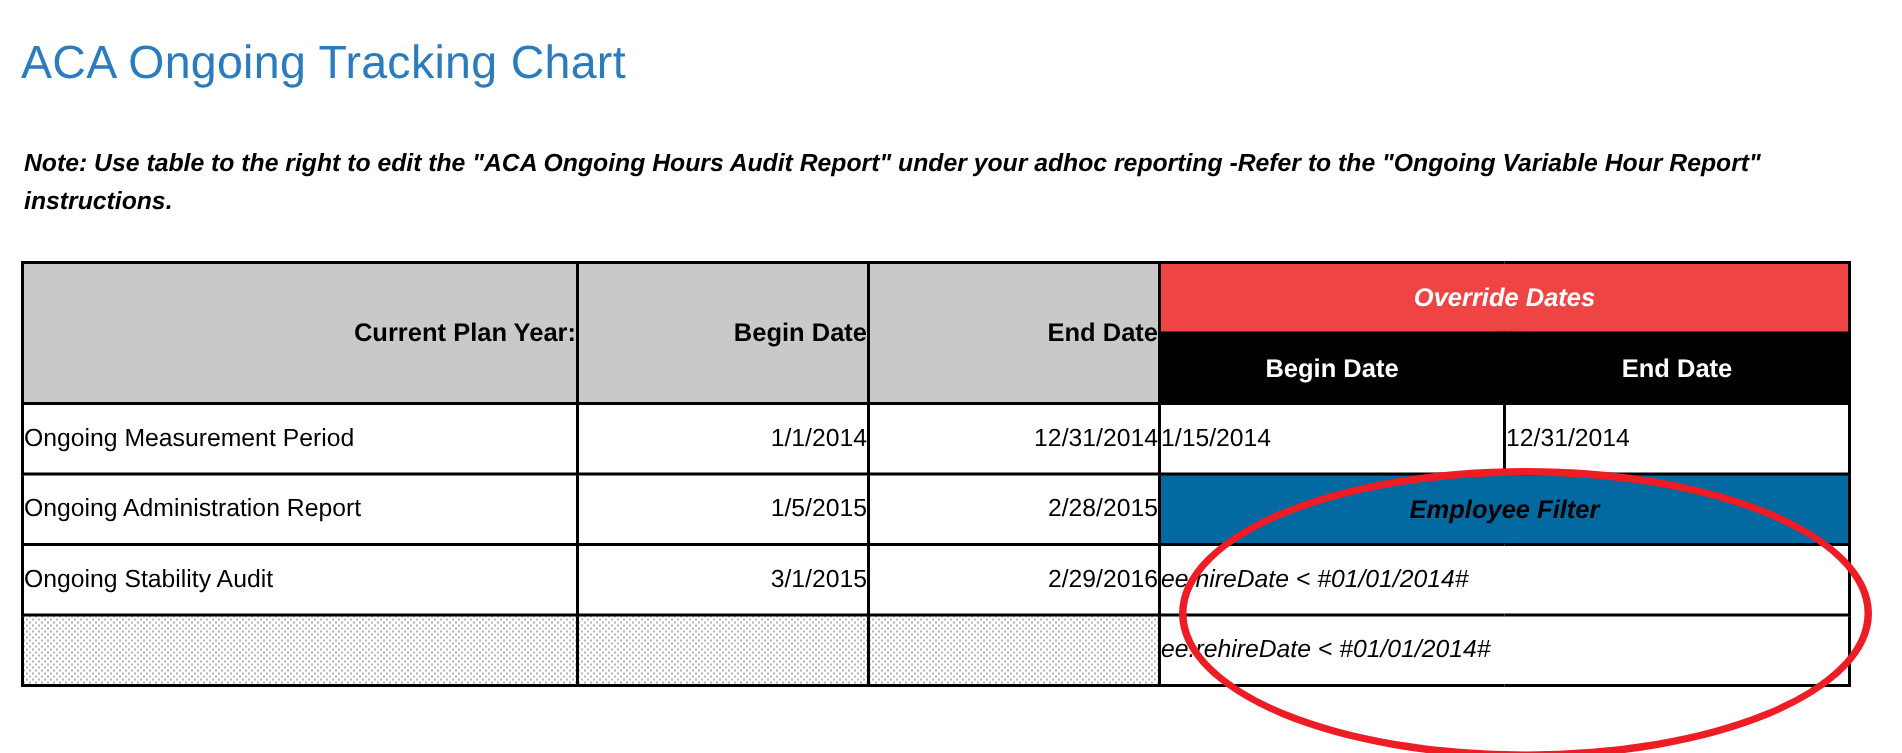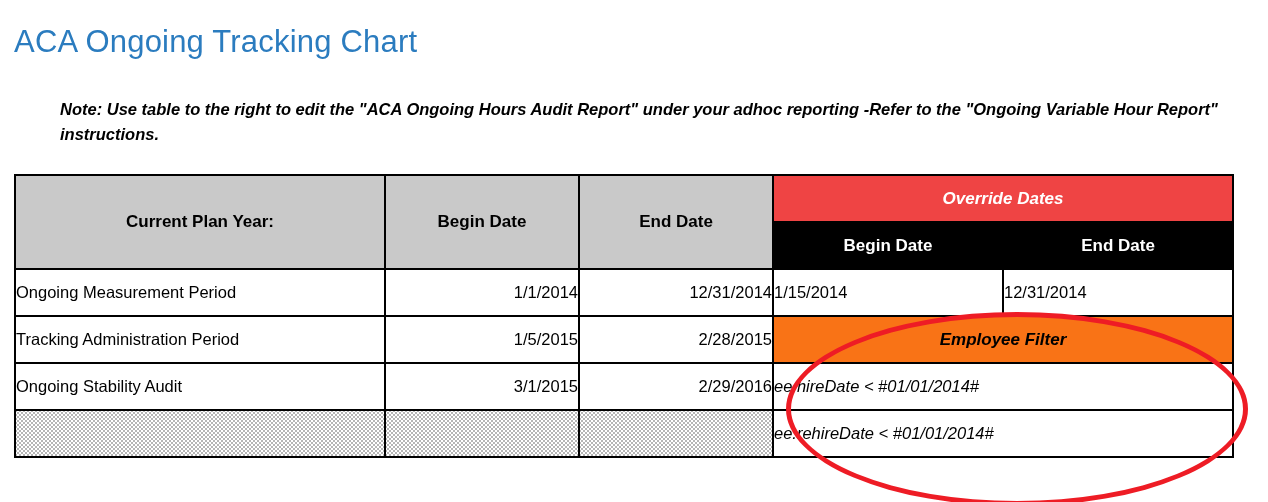--- a/index.html
+++ b/index.html
@@ -30,21 +30,20 @@
 
   #note {
     position: absolute;
     left: 16px;
     top: 80px;
     width: 1170px;
     font-size: 16.5px;
     font-weight: bold;
     font-style: italic;
     line-height: 1.55;
-    margin-left: 44px;
   }
 
   #chart-wrap {
     position: absolute;
     left: 14px;
     top: 174px;
     width: 1218px;
   }
 
   table.aca {
@@ -70,21 +69,21 @@
     background: #ef4444;
     color: #ffffff;
     text-align: center;
     font-weight: bold;
     font-style: italic;
     font-size: 17px;
   }
   .hdr-grey {
     background: #C9C9C9;
     color: #000000;
-    text-align: center;
+    text-align: right;
     font-weight: bold;
     font-size: 17px;
   }
   .hdr-black-sub {
     background: #000000;
     color: #ffffff;
     text-align: center;
     font-weight: bold;
     font-size: 17px;
   }
@@ -95,21 +94,21 @@
   }
   .cell-date {
     text-align: right;
     padding-left: 8px;
     font-size: 16.5px;
   }
   .cell-center {
     font-size: 16.5px;
   }
   .cell-green {
-    background: #f97316;
+    background: #0369a1;
     text-align: center;
     font-weight: bold;
     font-style: italic;
     font-size: 17px;
   }
   .cell-filter {
     text-align: left;
     padding-left: 6px;
     font-size: 16.5px;
     font-style: italic;
@@ -164,21 +163,21 @@
 
       <tr>
         <td class="cell-label">Ongoing Measurement Period</td>
         <td class="cell-date">1/1/2014</td>
         <td class="cell-date">12/31/2014</td>
         <td class="cell-center">1/15/2014</td>
         <td class="cell-center">12/31/2014</td>
       </tr>
 
       <tr>
-        <td class="cell-label">Tracking Administration Period</td>
+        <td class="cell-label">Ongoing Administration Report</td>
         <td class="cell-date">1/5/2015</td>
         <td class="cell-date">2/28/2015</td>
         <td class="cell-green" colspan="2">Employee Filter</td>
       </tr>
 
       <tr>
         <td class="cell-label">Ongoing Stability Audit</td>
         <td class="cell-date">3/1/2015</td>
         <td class="cell-date">2/29/2016</td>
         <td class="cell-filter" colspan="2">ee.hireDate &lt; #01/01/2014#</td>

